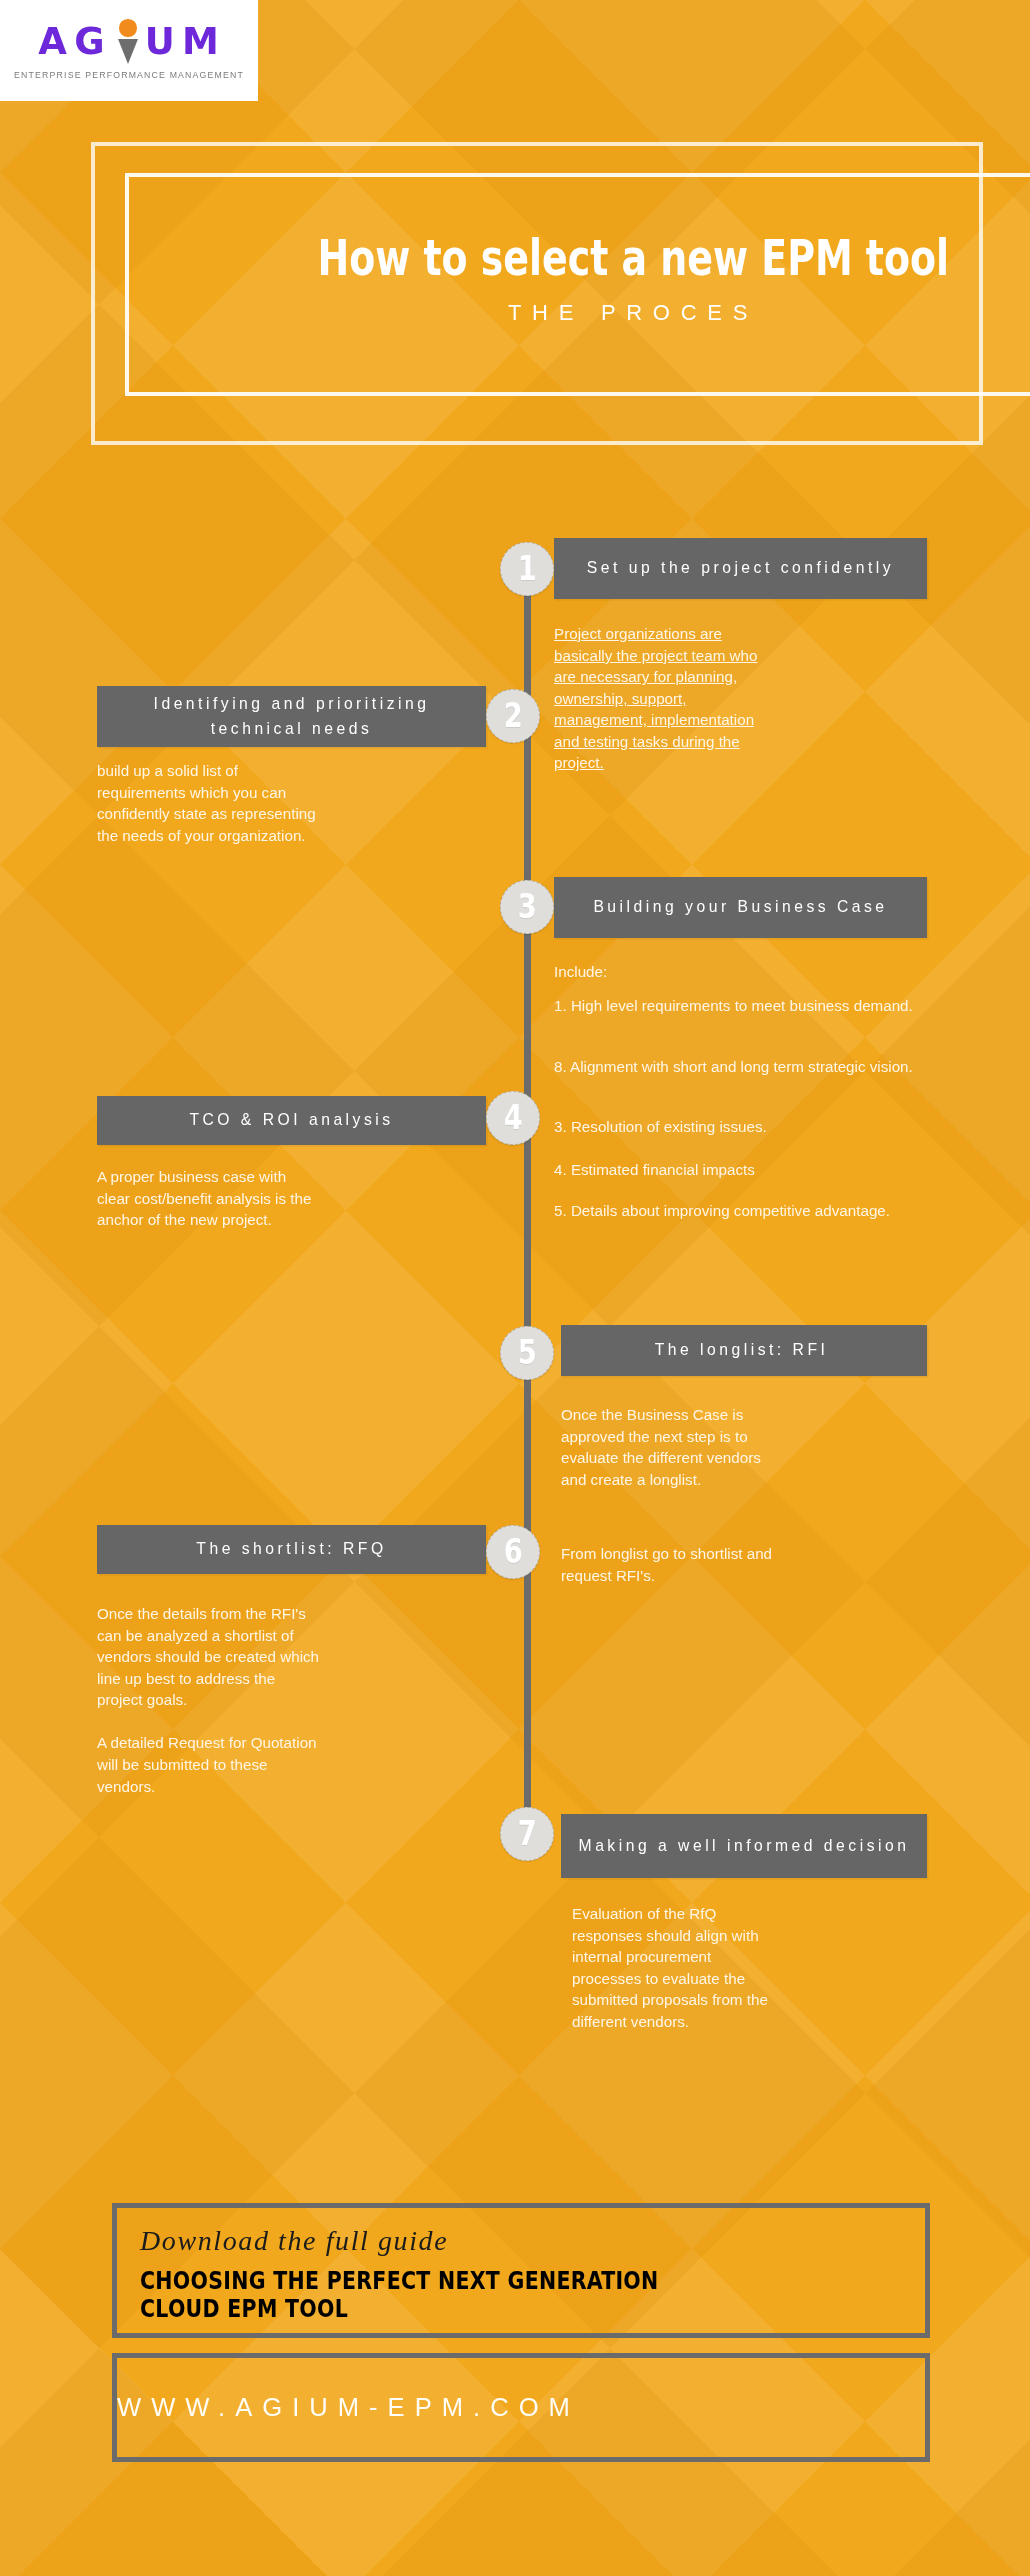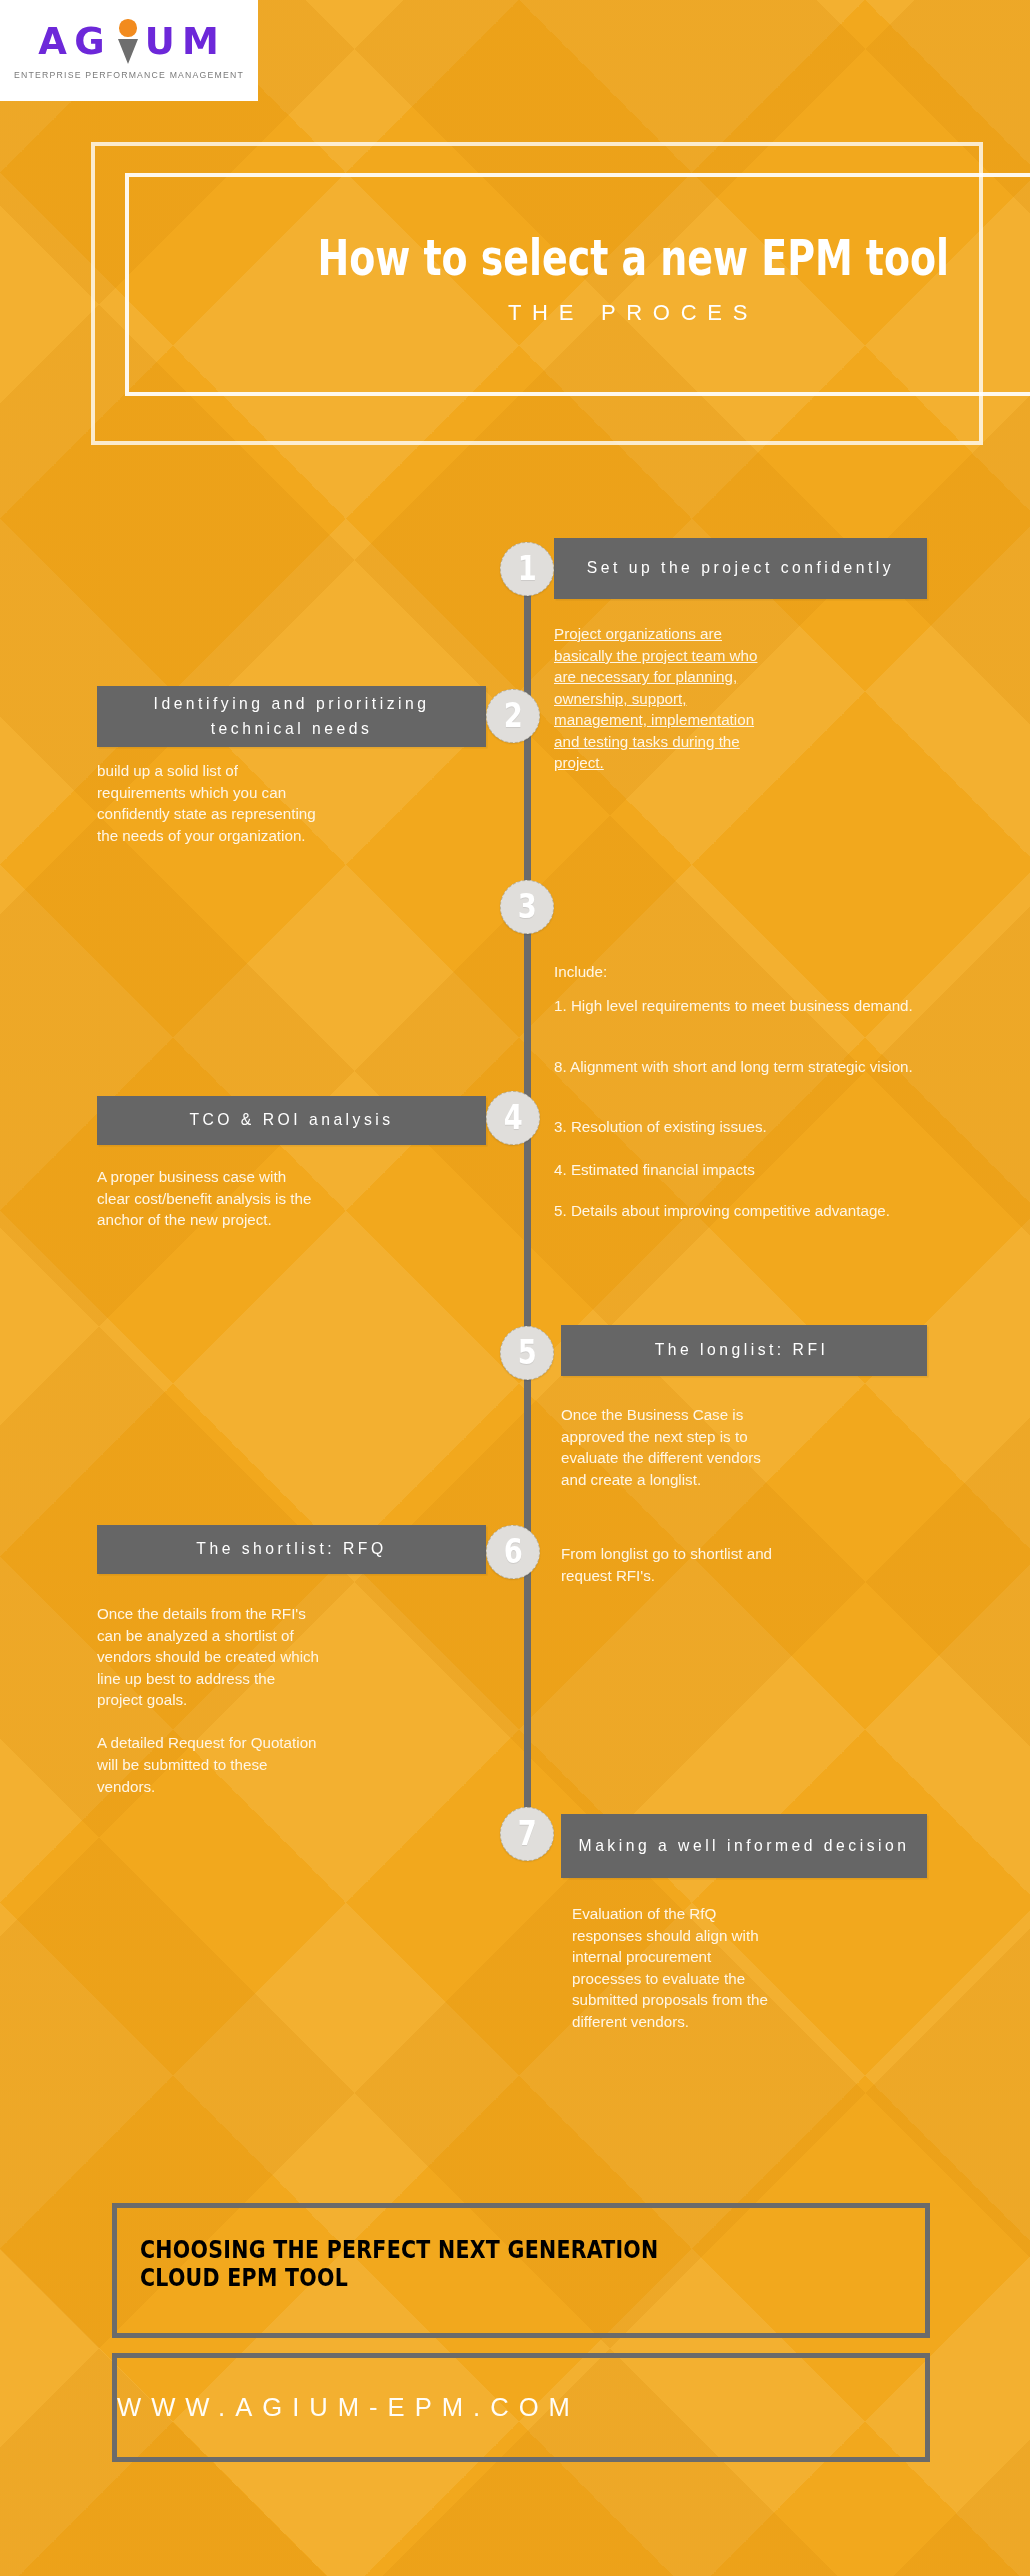--- a/index.html
+++ b/index.html
@@ -279,20 +279,23 @@
     <span>Identifying and prioritizing technical needs</span>
   </div>
   <div class="body-txt" style="left:97px; top:760px; width:387px;">build up a solid list of
 requirements which you can
 confidently state as representing
 the needs of your organization.</div>
 
   <div class="circle" style="left:500px; top:880px;">
     <span>3</span>
   </div>
+  <div class="hdr" style="left:554px; top:877px; width:373px; height:61px;">
+    <span>Building your Business Case</span>
+  </div>
   <div class="body-txt" style="left:554px; top:961px; width:387px;">Include:</div>
 
   <div class="body-txt tight" style="left:554px; top:997px; width:387px;">1. High level requirements to meet business demand.</div>
   <div class="body-txt tight" style="left:554px; top:1058px; width:387px;">8. Alignment with short and long term strategic vision.</div>
   <div class="body-txt tight" style="left:554px; top:1118px; width:387px;">3. Resolution of existing issues.</div>
   <div class="body-txt tight" style="left:554px; top:1161px; width:387px;">4. Estimated financial impacts</div>
   <div class="body-txt tight" style="left:554px; top:1202px; width:387px;">5. Details about improving competitive advantage.</div>
 
   <div class="circle" style="left:486px; top:1091px;">
     <span>4</span>
@@ -340,20 +343,21 @@
     <span>Making a well informed decision</span>
   </div>
   <div class="body-txt" style="left:572px; top:1903px; width:381px;">Evaluation of the RfQ
 responses should align with
 internal procurement
 processes to evaluate the
 submitted proposals from the
 different vendors.</div>
 
   <div class="cta-box">
+    <div class="cta-script">Download the full guide</div>
     <div class="cta-bold">
       <div>CHOOSING THE PERFECT NEXT GENERATION</div>
       <div>CLOUD EPM TOOL</div>
     </div>
   </div>
 
   <div class="url-box">
     <div class="url-txt">WWW.AGIUM-EPM.COM</div>
   </div>
 

